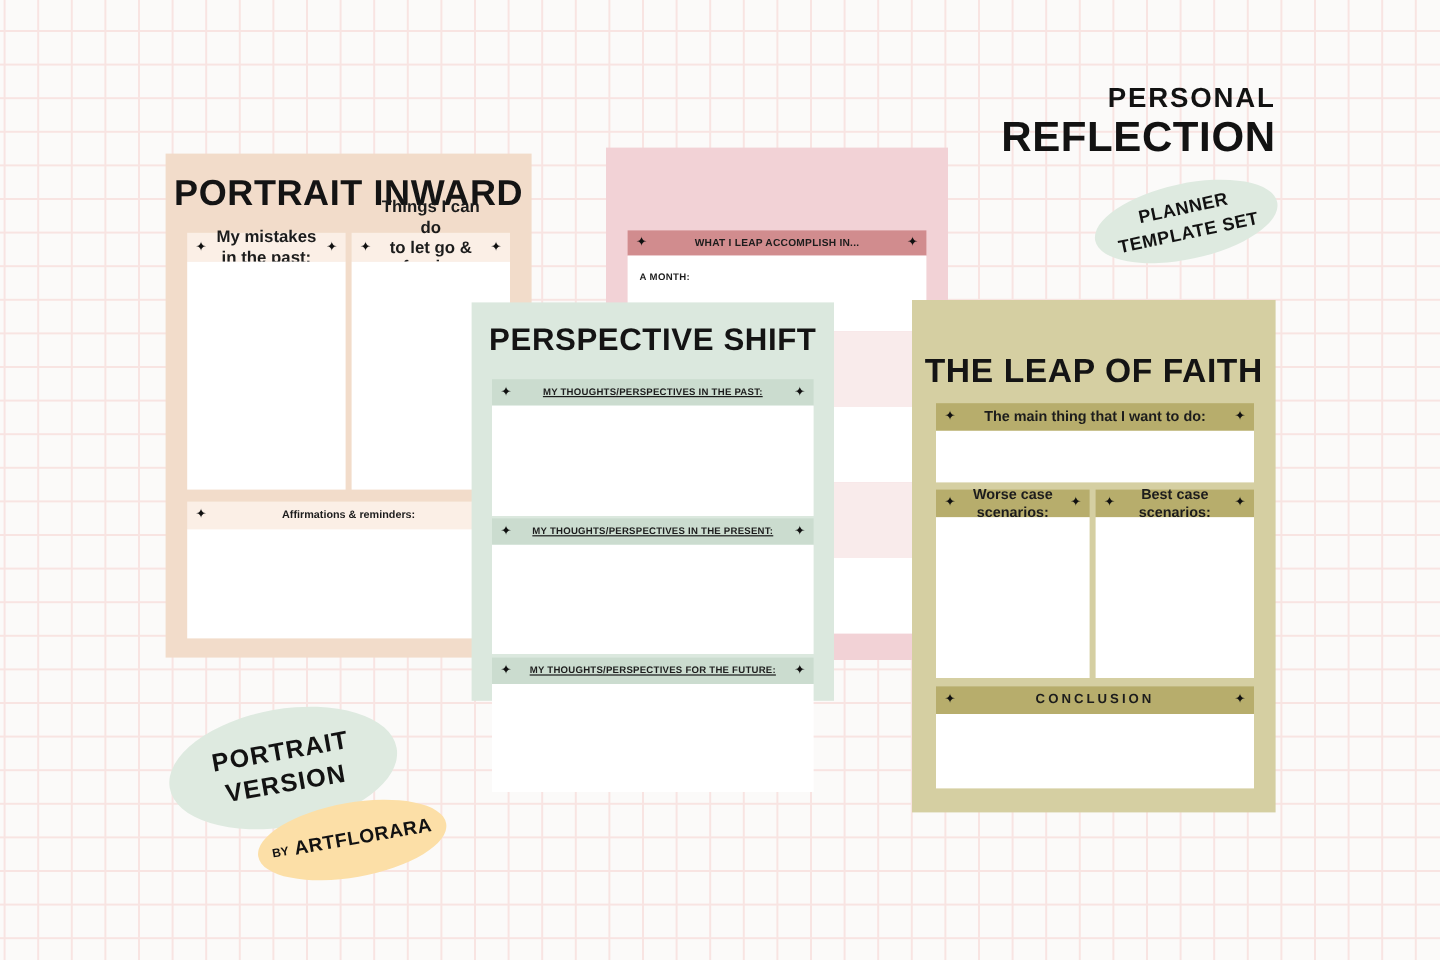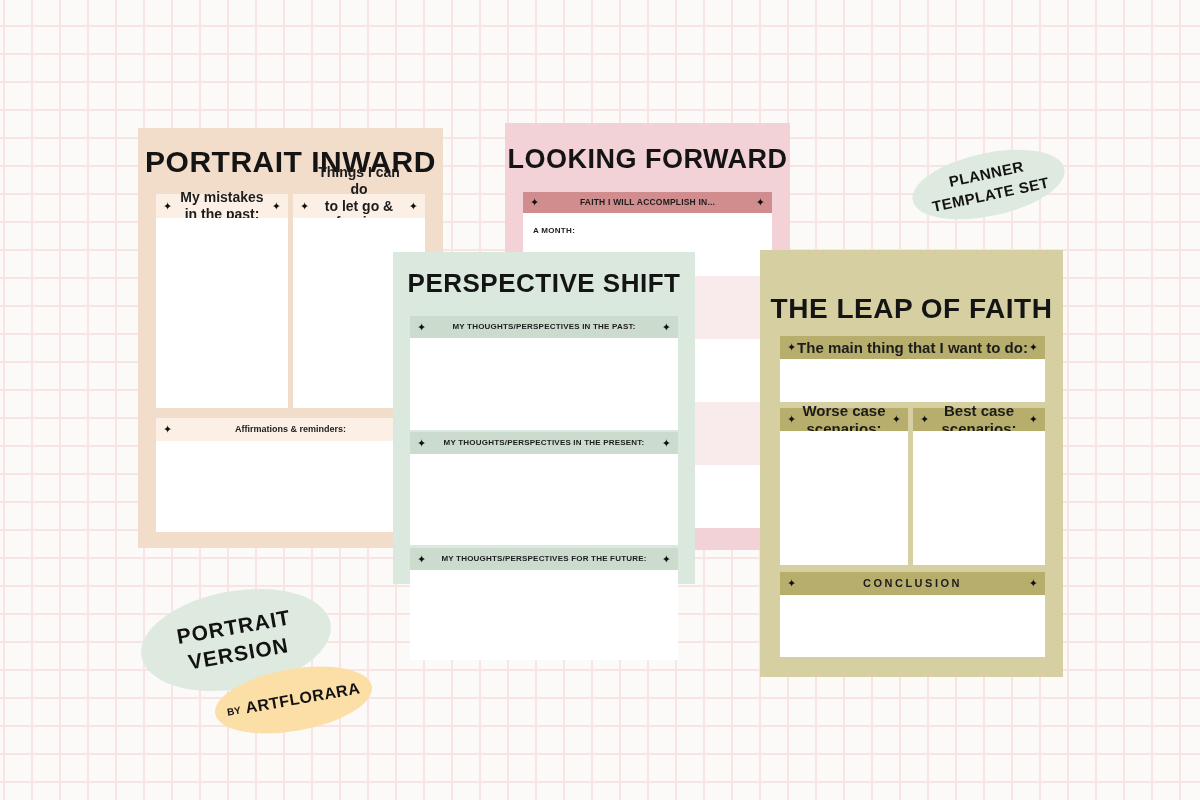--- a/index.html
+++ b/index.html
@@ -52,34 +52,34 @@
   .fwd-row{height:63px; position:relative;}
   .fwd-row.white{background:#FFFFFF;}
   .fwd-row.pink{background:var(--forward-stripe);}
   .fwd-row .row-label{position:absolute; left:10px; top:13px; font-size:8px;
     font-weight:700; letter-spacing:.3px; color:#1c1c1c;}
 
   
   #page-shift{left:393px; top:252px; width:302px; height:332px; background:var(--shift-page); z-index:2;}
   #page-shift h2{top:18px; font-size:26px;}
   .shift-band{background:var(--shift-band);}
-  .shift-band .lbl{font-size:8px; letter-spacing:.2px;}
+  .shift-band .lbl{font-size:8px; letter-spacing:.2px;text-decoration:underline;}
   .ps-b1{left:17px; top:64px;  width:268px; height:22px;}
   .ps-w1{left:17px; top:86px;  width:268px; height:92px;}
   .ps-b2{left:17px; top:180px; width:268px; height:22px;}
   .ps-w2{left:17px; top:202px; width:268px; height:91px;}
   .ps-b3{left:17px; top:296px; width:268px; height:22px;}
   .ps-w3{left:17px; top:318px; width:268px; height:90px;}
 
   
   #page-leap{left:760px; top:250px; width:303px; height:427px; background:var(--leap-page); z-index:3;}
   #page-leap .t1{top:24px; font-size:19px; letter-spacing:1px;}
   #page-leap .t2{top:44px; font-size:28px;}
   .leap-band{background:var(--leap-band);}
-  .leap-band .lbl{font-size:15px;}
+  .leap-band .lbl{font-size:12px;}
   .lp-bm{left:20px; top:86px;  width:265px; height:23px;}
   .lp-wm{left:20px; top:109px; width:265px; height:43px;}
   .lp-b1{left:20px; top:158px; width:128px; height:23px;}
   .lp-w1{left:20px; top:181px; width:128px; height:134px;}
   .lp-b2{left:153px; top:158px; width:132px; height:23px;}
   .lp-w2{left:153px; top:181px; width:132px; height:134px;}
   .lp-bc{left:20px; top:322px; width:265px; height:23px;}
   .lp-bc .lbl{font-size:11px; letter-spacing:2.5px; font-weight:700;}
   .lp-wc{left:20px; top:345px; width:265px; height:62px;}
 
@@ -126,25 +126,24 @@
 
     <div class="band inward-band in-b3">
       <span class="star">✦</span>
       <span class="lbl">Affirmations &amp; reminders:</span>
       <span class="star">✦</span>
     </div>
     <div class="wbox in-w3"></div>
   </section>
 
   <section class="page" id="page-forward">
-    <h2>LOOKING FORWARD</h2>
 
     <div class="band fwd-band">
       <span class="star">✦</span>
-      <span class="lbl">FAITH I WILL ACCOMPLISH IN...</span>
+      <span class="lbl">WHAT I LEAP ACCOMPLISH IN...</span>
       <span class="star">✦</span>
     </div>
 
     <div class="fwd-rows">
       <div class="fwd-row white">
         <span class="row-label">A MONTH:</span>
       </div>
       <div class="fwd-row pink"></div>
       <div class="fwd-row white"></div>
       <div class="fwd-row pink"></div>
@@ -203,20 +202,22 @@
 
     <div class="band leap-band lp-bc">
       <span class="star">✦</span>
       <span class="lbl">CONCLUSION</span>
       <span class="star">✦</span>
     </div>
     <div class="wbox lp-wc"></div>
   </section>
 
   <div id="brand">
+    <div class="kicker">PERSONAL</div>
+    <div class="big">REFLECTION</div>
   </div>
 
   <div class="oval" id="badge-planner">
     <span class="bl">PLANNER</span>
     <span class="bl">TEMPLATE SET</span>
   </div>
 
   <div class="oval" id="oval-portrait">
     <span class="vl">PORTRAIT</span>
     <span class="vl">VERSION</span>

